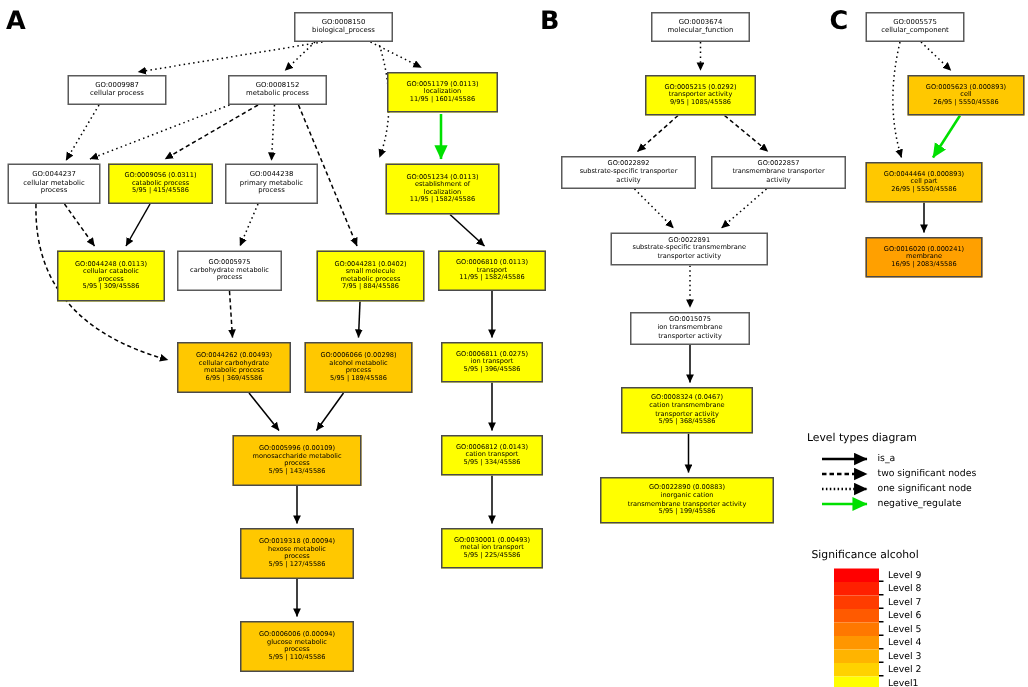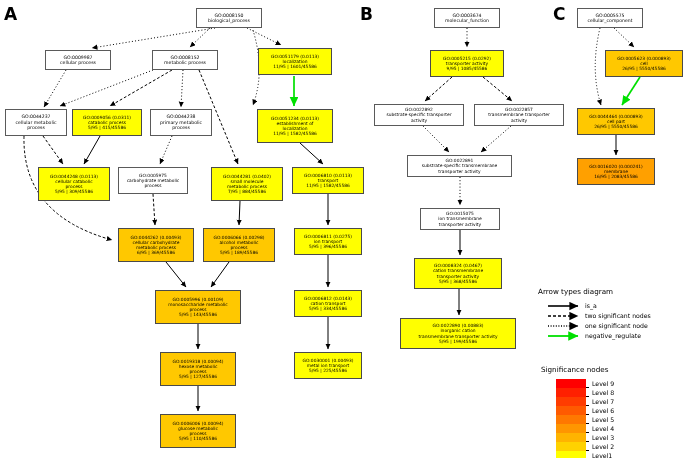--- a/index.html
+++ b/index.html
@@ -271,27 +271,27 @@
         <span class="ln">cell part</span>
         <span class="ln">26/95 | 5550/45586</span>
       </div>
       <div class="node" style="left: 577px; top: 158px; width: 78px; height: 27px; background: rgb(255, 160, 0); font-size: 4.4px; border-color: rgb(74, 74, 74);">
         <span class="ln">GO:0016020 (0.000241)</span>
         <span class="ln">membrane</span>
         <span class="ln">16/95 | 2083/45586</span>
       </div>
     </div>
 
-  <div class="legend-title" style="left:538px;top:287px;">Arrow types diagram</div>
+  <div class="legend-title" style="left:538px;top:287px;">Level types diagram</div>
   <div class="legend-row" style="left:585px;top:302px;">is_a</div>
   <div class="legend-row" style="left:585px;top:312px;">two significant nodes</div>
   <div class="legend-row" style="left:585px;top:322px;">one significant node</div>
   <div class="legend-row" style="left:585px;top:332px;">negative_regulate</div>
 
-  <div class="legend-title" style="left:541px;top:365px;">Significance nodes</div>
+  <div class="legend-title" style="left:541px;top:365px;">Significance alcohol</div>
   <div id="gradient-layer">
       <div class="grad-cell" style="left: 556px; top: 379px; width: 30px; height: 9px; background: rgb(255, 0, 0);"></div>
       <div class="grad-tick" style="left: 586px; top: 387px;"></div>
       <div class="lv-label" style="left: 592px; top: 380px;">Level 9</div>
       <div class="grad-cell" style="left: 556px; top: 388px; width: 30px; height: 9px; background: rgb(255, 32, 0);"></div>
       <div class="grad-tick" style="left: 586px; top: 396px;"></div>
       <div class="lv-label" style="left: 592px; top: 389px;">Level 8</div>
       <div class="grad-cell" style="left: 556px; top: 397px; width: 30px; height: 9px; background: rgb(255, 60, 0);"></div>
       <div class="grad-tick" style="left: 586px; top: 405px;"></div>
       <div class="lv-label" style="left: 592px; top: 398px;">Level 7</div>

